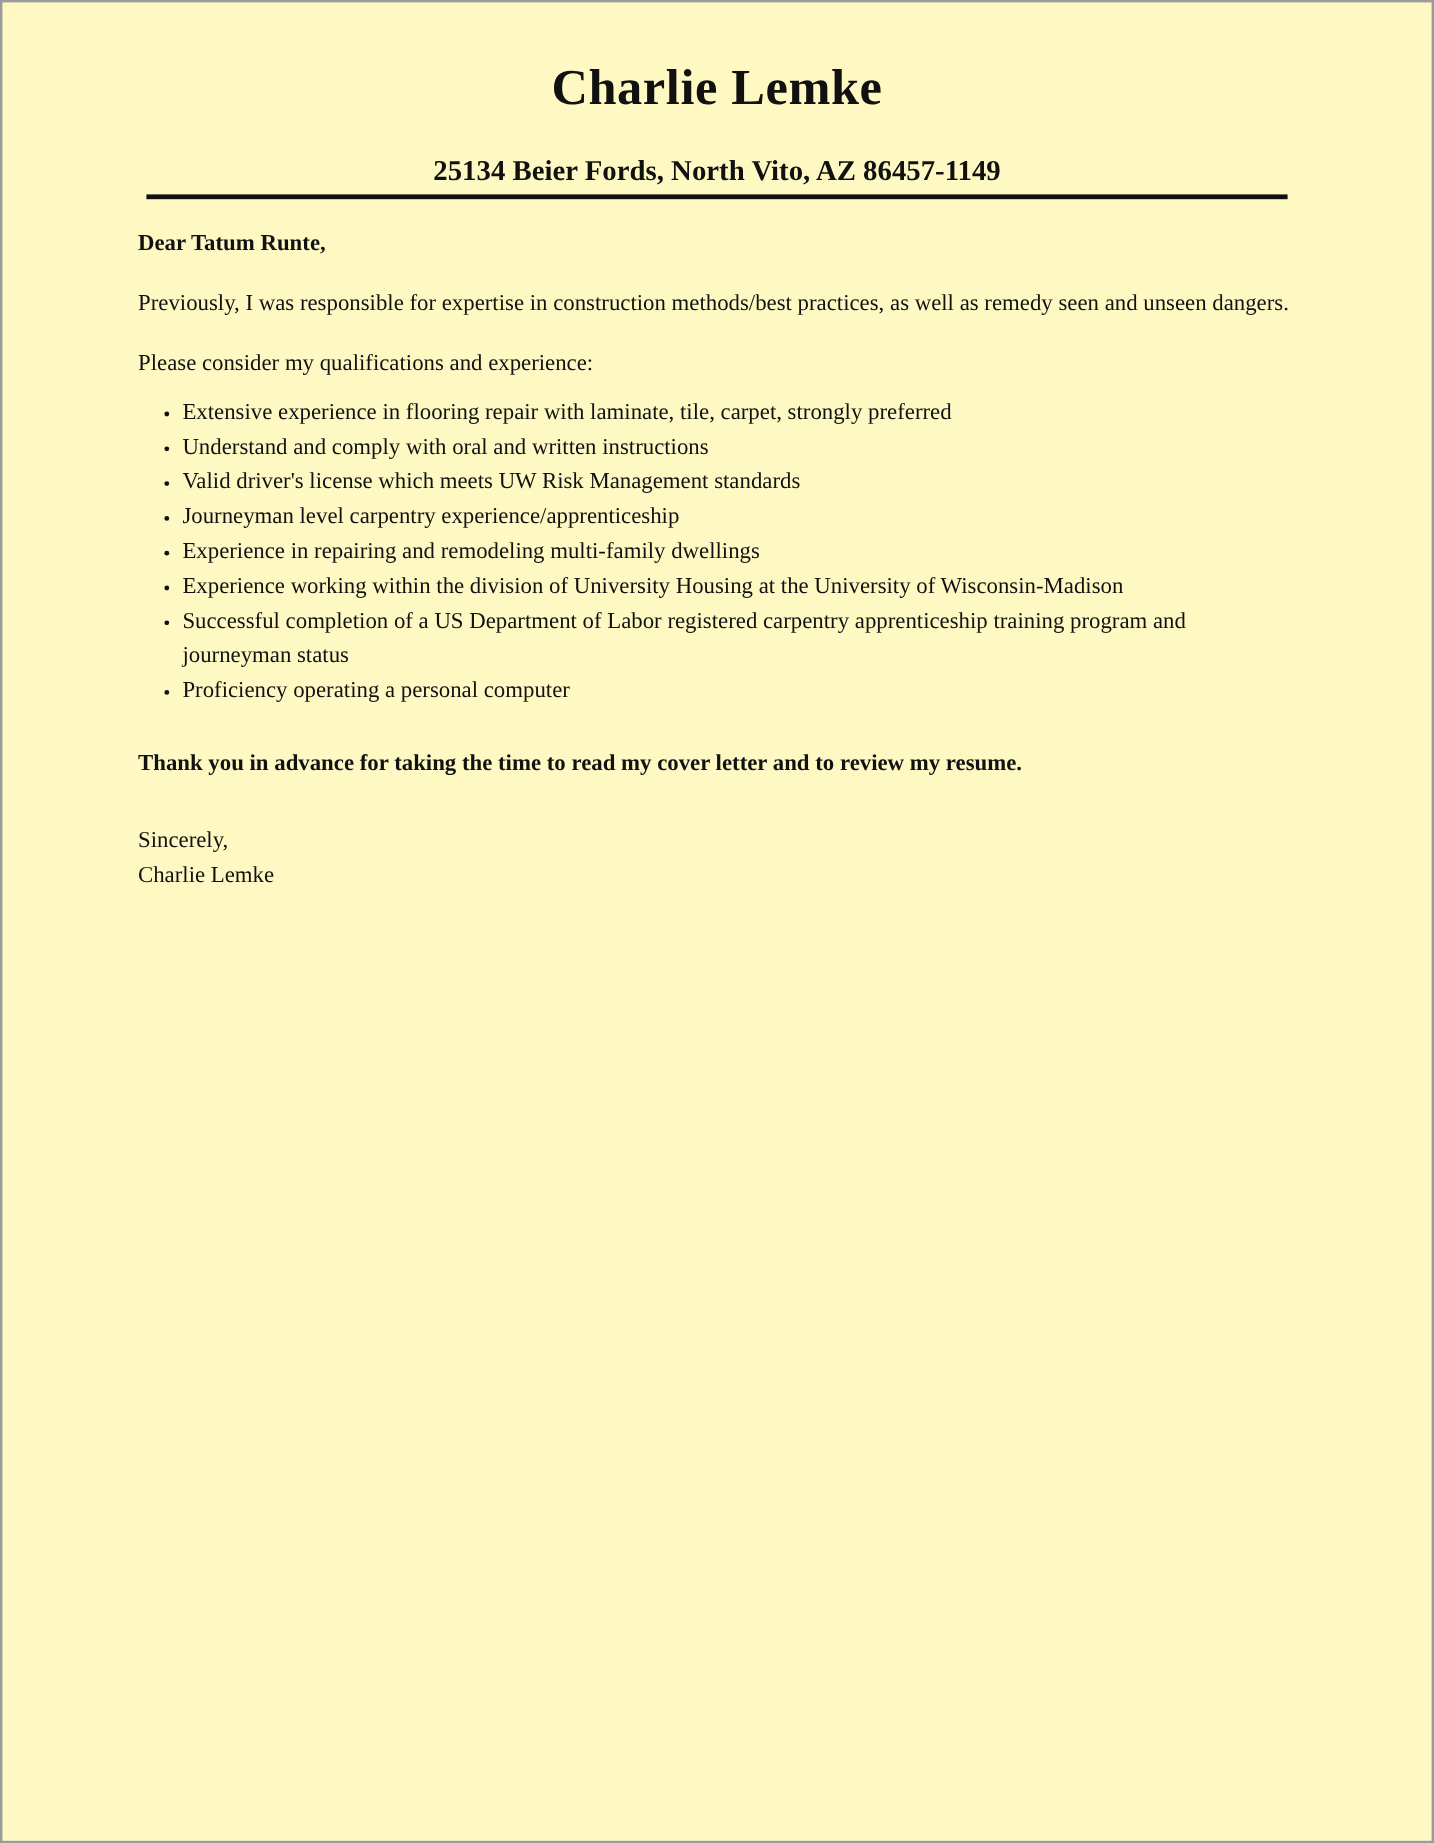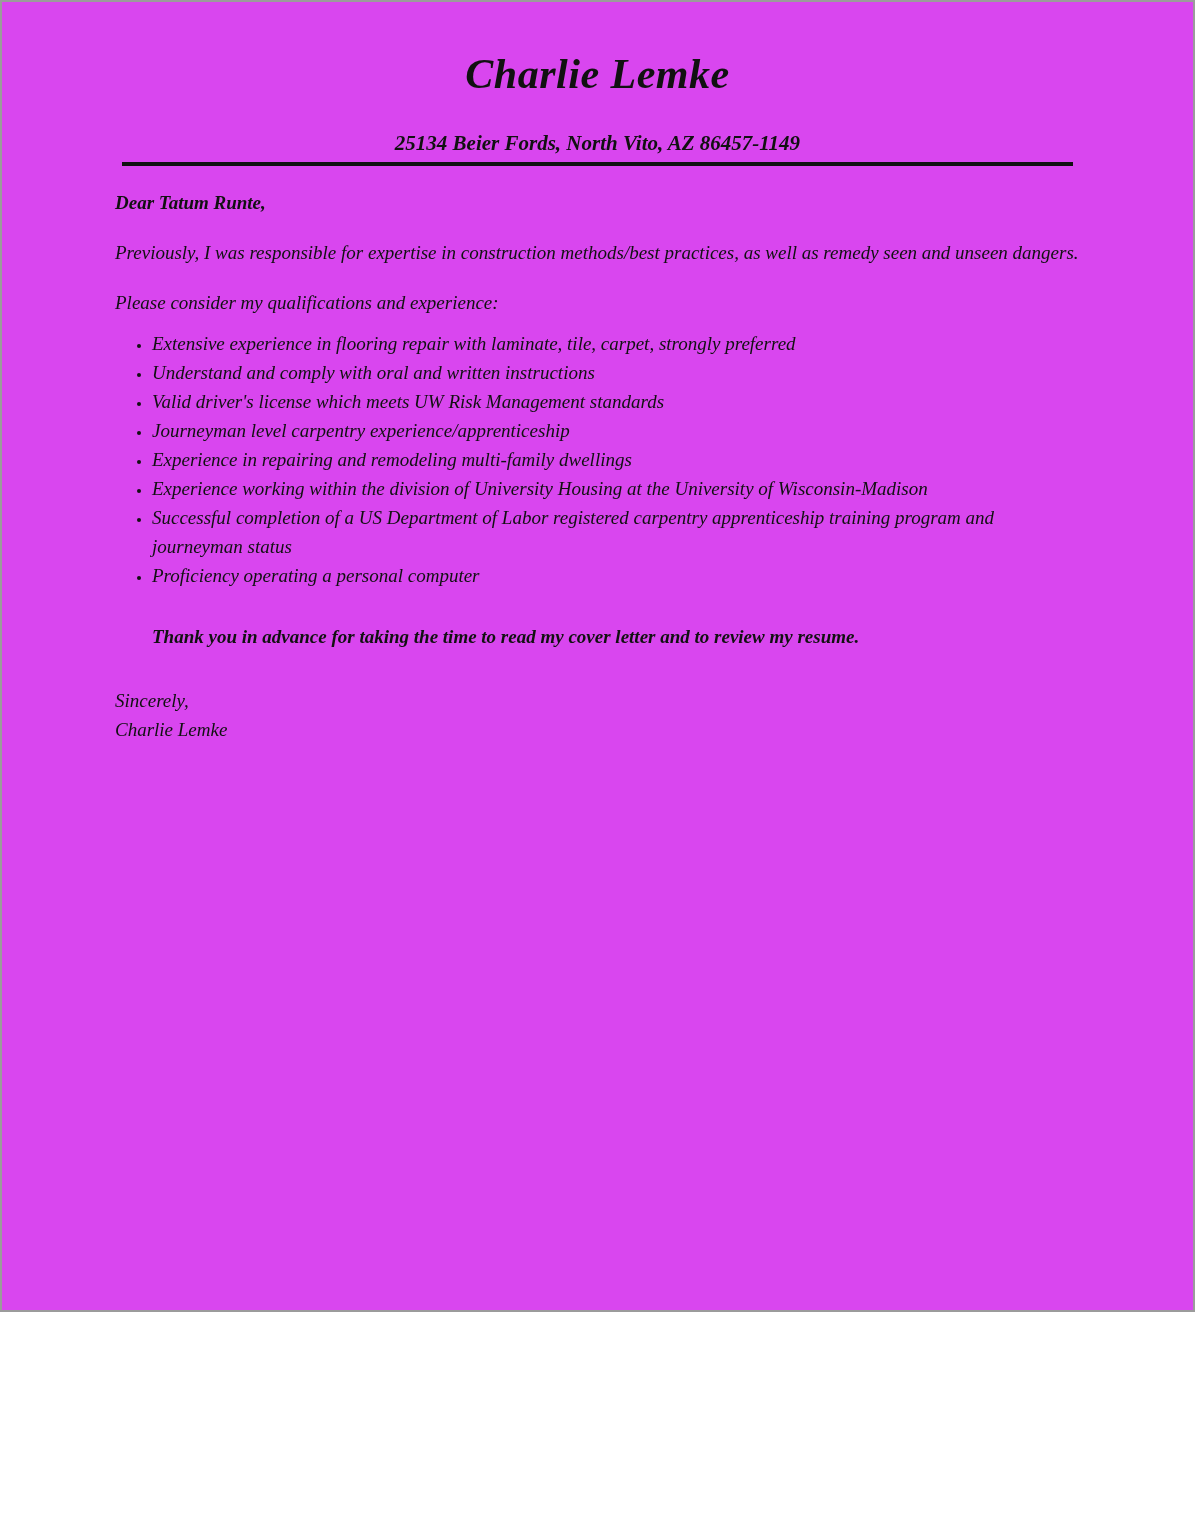--- a/index.html
+++ b/index.html
@@ -8,39 +8,38 @@
     --divider: #111111;
   }
   * { margin: 0; padding: 0; box-sizing: border-box; }
   html, body {
     background: #ffffff;
     font-family: "Liberation Serif", "DejaVu Serif", serif;
     color: var(--text);
   }
   .page {
     width: 1195px;
-    height: 1312px;
-    background: #d946ef;
+    height: 1536px;
+    background: #fef9c3;
     border: 2px solid var(--page-border);
     overflow: hidden;
-    font-style: italic;
   }
   .content {
     padding: 0 113px;
   }
   h1.sender-name {
     font-size: 42px;
     line-height: 44px;
     font-weight: bold;
     text-align: center;
     padding-top: 50px;
     letter-spacing: 0.5px;
   }
   p.sender-address {
-    font-size: 21px;
+    font-size: 24px;
     line-height: 22px;
     font-weight: bold;
     text-align: center;
     margin-top: 36px;
   }
   hr.header-rule {
     border: none;
     border-top: 4px solid var(--divider);
     margin: 8px 7px 0 7px;
   }
@@ -59,21 +58,20 @@
     margin-top: 12px;
     padding-left: 37px;
     list-style-type: disc;
   }
   ul.qualifications li::marker {
     font-size: 15px;
   }
   p.closing-statement {
     font-weight: bold;
     margin-top: 32px;
-    margin-left: 37px;
   }
   p.signoff {
     margin-top: 35px;
   }
   p.signature {
     margin-top: 0;
   }
 </style>
 </head>
 <body>

